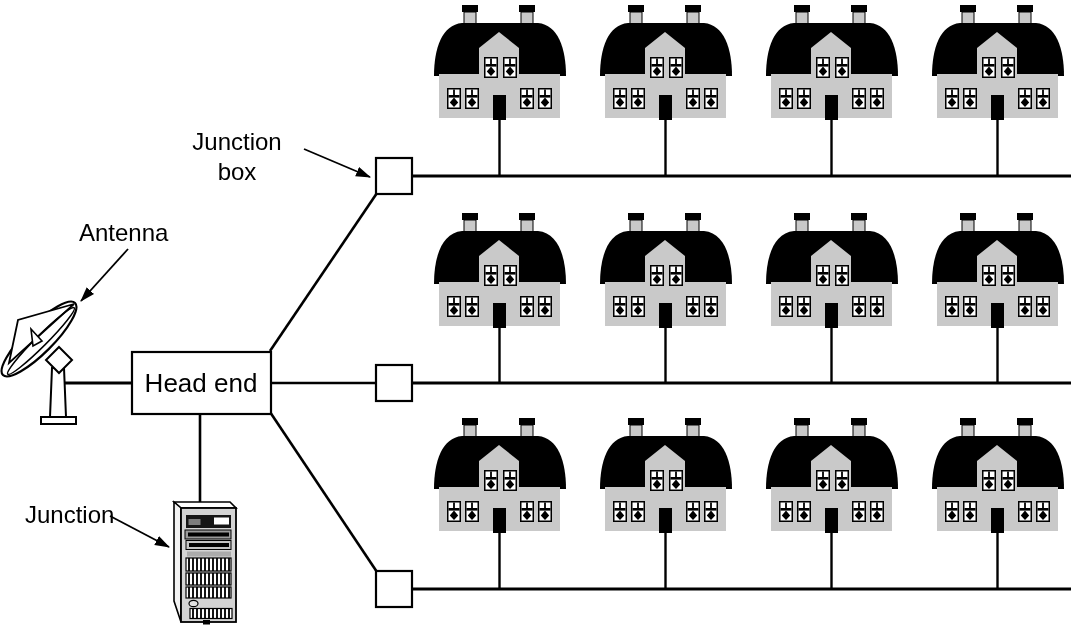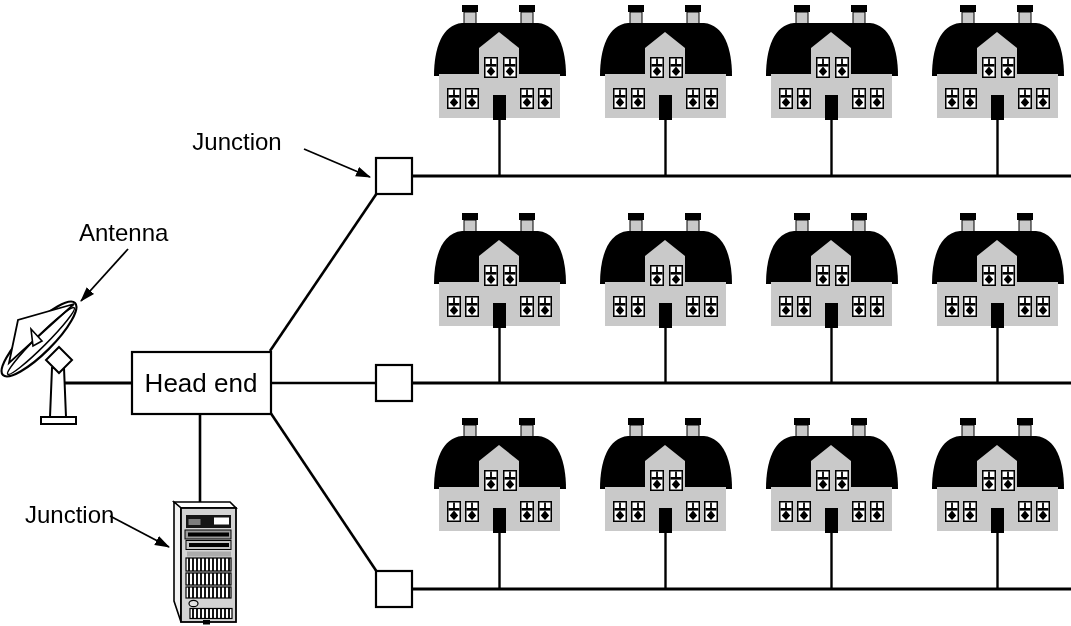--- a/index.html
+++ b/index.html
@@ -164,18 +164,19 @@
     <g>
       <use href="#house" x="432" y="417"></use>
       <use href="#house" x="598" y="417"></use>
       <use href="#house" x="764" y="417"></use>
       <use href="#house" x="930" y="417"></use>
     </g>
   </svg>
 
   <div class="label" id="lbl-junction">
     <div>Junction</div>
+    <div>box</div>
   </div>
   <div class="label" id="lbl-antenna">Antenna</div>
   <div class="label" id="lbl-headend">Head end</div>
   <div class="label" id="lbl-internet">Junction</div>
 
 </div>
 
 </body></html>

